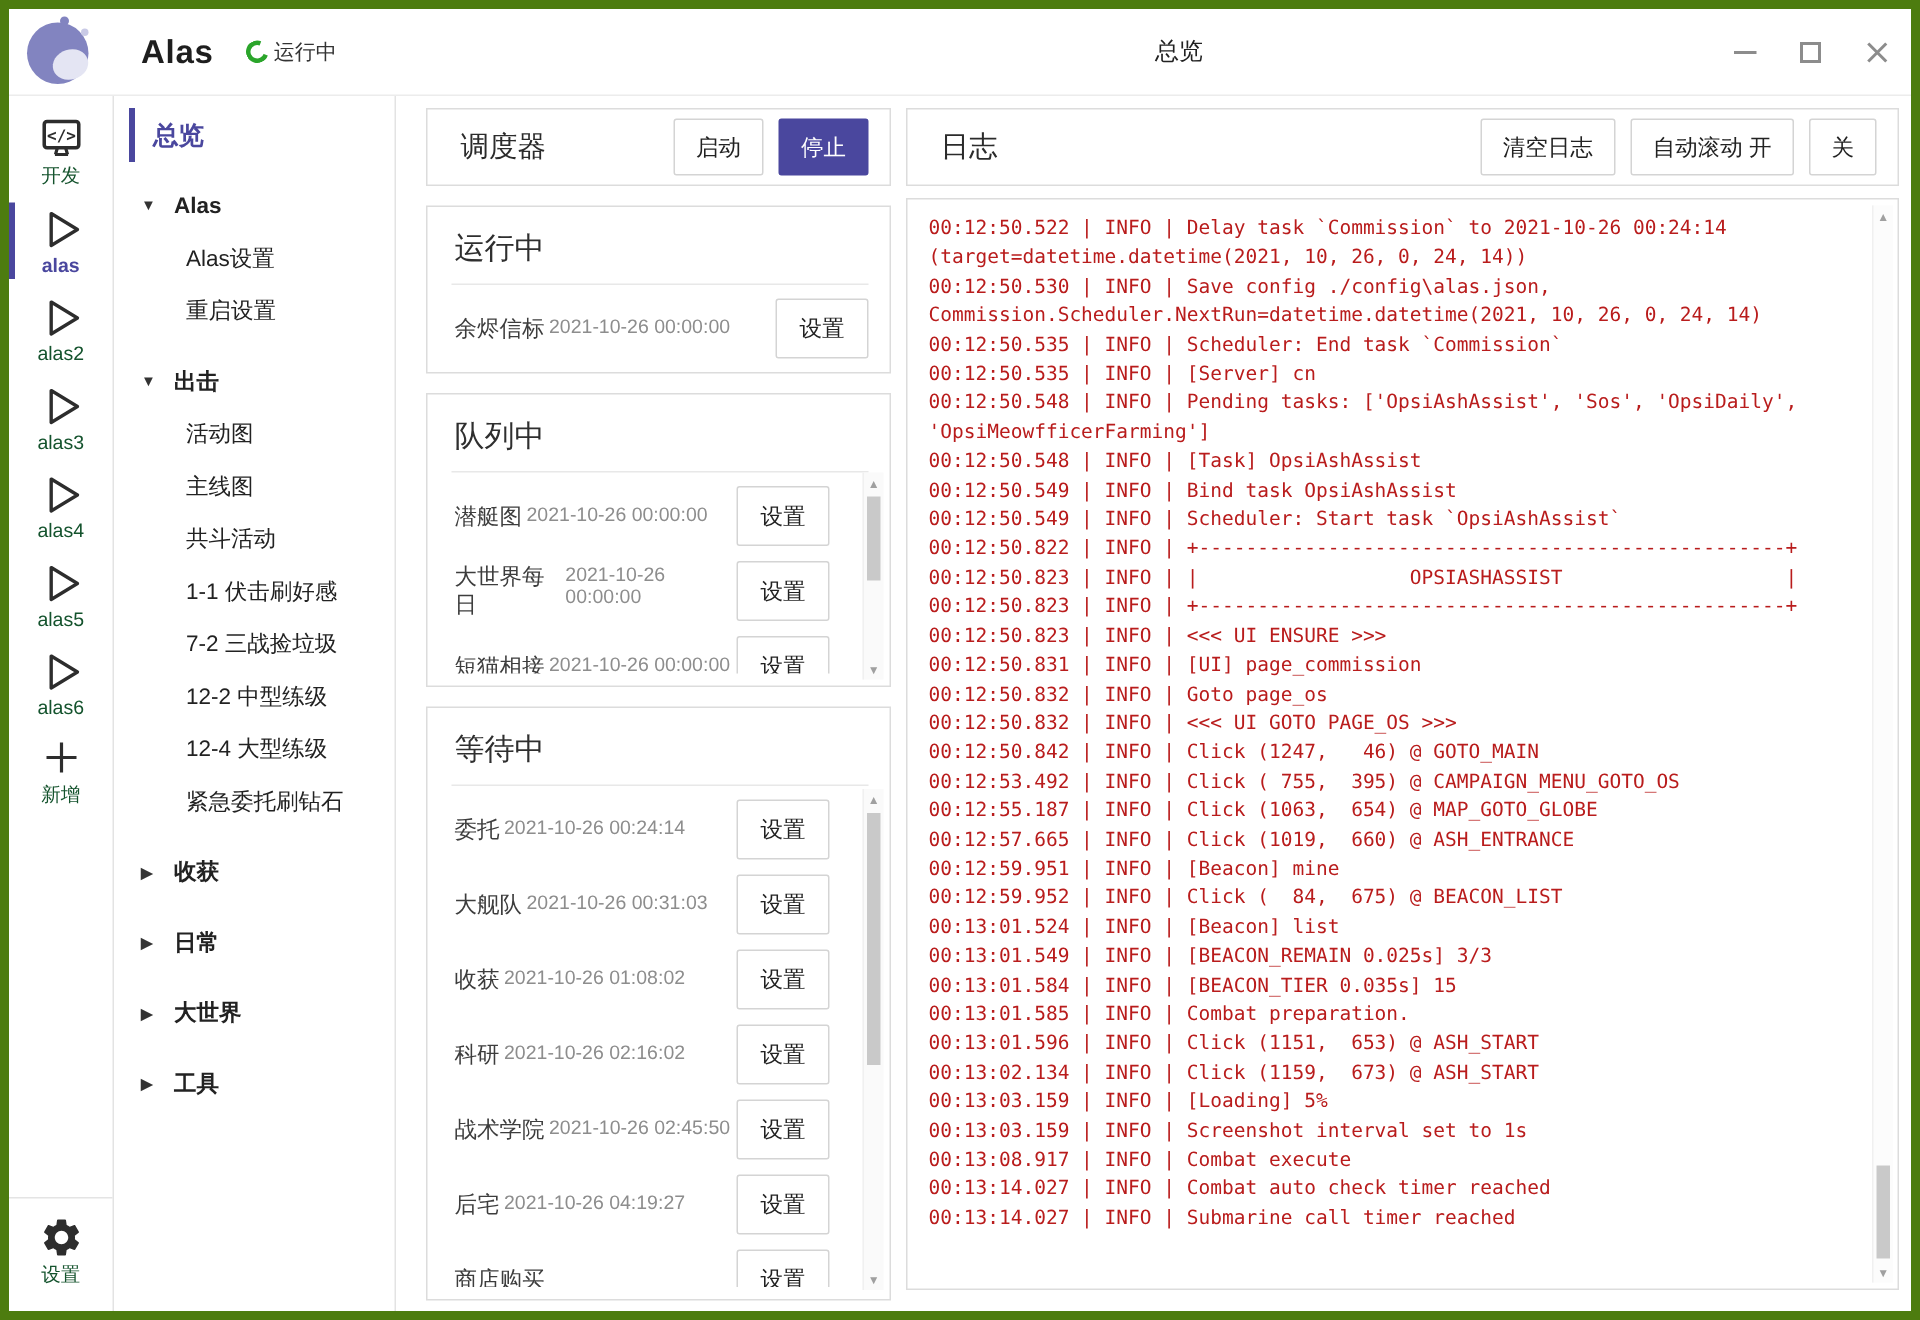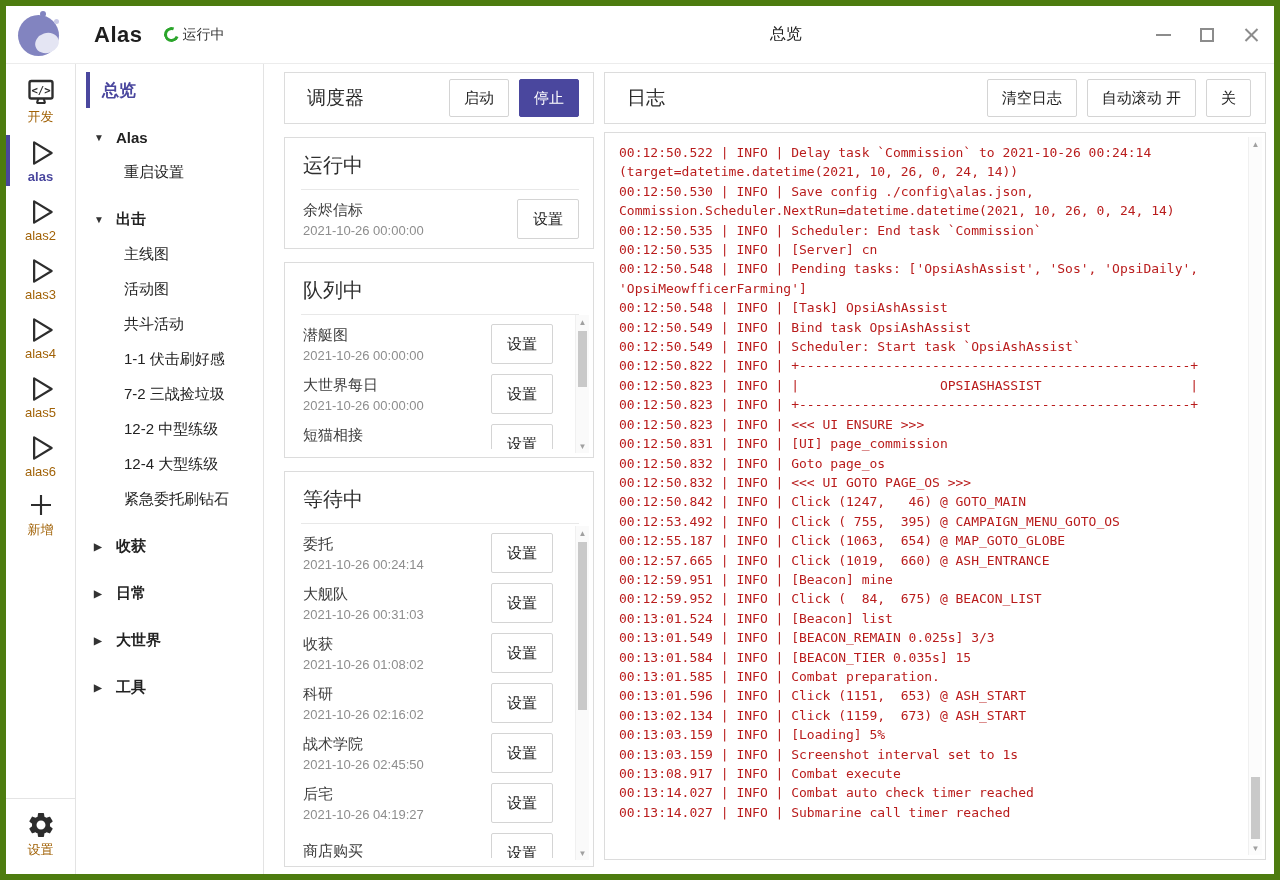--- a/index.html
+++ b/index.html
@@ -32,21 +32,21 @@
   .win-btn .x1,.win-btn .x2{position:absolute;left:1px;top:8px;width:17px;border-top:2px solid #8c8c8c;}
   .win-btn .x1{transform:rotate(45deg);}
   .win-btn .x2{transform:rotate(-45deg);}
 
   
   .icon-rail{position:absolute;left:0;top:58px;bottom:0;width:70px;border-right:1px solid #e3e3e3;display:flex;flex-direction:column;background:#fff;}
   .rail-top{flex:1;display:flex;flex-direction:column;padding-top:8px;}
   .rail-item{position:relative;height:59px;display:flex;flex-direction:column;align-items:center;justify-content:center;color:#2d2d2d;cursor:pointer;}
   .rail-icon{width:30px;height:30px;display:flex;align-items:center;justify-content:center;}
   .rail-icon svg{display:block;}
-  .rail-label{font-size:13px;color:#a16207;margin-top:1px;}
+  .rail-label{font-size:13px;color:#14532d;margin-top:1px;}
   .rail-item.active::before{content:'';position:absolute;left:0;top:4px;bottom:4px;width:4px;background:var(--accent);}
   .rail-item.active .rail-label{color:var(--accent);font-weight:bold;}
   .rail-bottom{border-top:1px solid #e4e4e4;padding:6px 0 10px;}
 
   
   .side-menu{position:absolute;left:70px;top:58px;bottom:0;width:188px;border-right:1px solid #e3e3e3;background:#fff;overflow:hidden;}
   .menu-overview{margin:8px 0 0 10px;height:36px;display:flex;align-items:center;border-left:4px solid var(--accent);padding-left:12px;color:var(--accent);font-weight:bold;font-size:17px;cursor:pointer;}
   .menu-item{height:35px;display:flex;align-items:center;padding-left:18px;font-size:15px;color:#222;cursor:pointer;}
   .menu-item .tri{width:22px;font-size:10px;color:#333;flex:0 0 auto;}
   .menu-item.group{font-weight:bold;margin-top:12px;font-size:15px;}
@@ -62,21 +62,21 @@
   .panel-title{font-size:19px;color:#2b2b2b;flex:1;}
   .btn-group{display:flex;gap:10px;}
   .btn{height:38px;padding:0 14px;border:1px solid #d4d4d4;background:#fff;color:#222;font-size:15px;font-family:"Liberation Sans",sans-serif;border-radius:2px;cursor:pointer;white-space:nowrap;}
   .btn.primary{background:var(--accent);border-color:var(--accent);color:#fff;}
 
   .task-panel{position:relative;margin-top:13px;overflow:hidden;}
   .sec-title{padding:14px 18px 0;font-size:20px;color:#2f2f2f;}
   .sec-divider{border-top:1px solid #e8e8e8;margin:10px 14px 0 16px;}
   .task-list{padding:4px 14px 0 18px;overflow:hidden;}
   .task-row{height:50px;display:flex;align-items:center;justify-content:space-between;}
-  .task-info{display:flex;flex-direction:column;justify-content:center;gap:3px;}
+  .task-info{display:flex;flex-direction:row;justify-content:center;gap:3px;}
   .task-name{font-size:15px;color:#3d3d3d;}
   .task-time{font-size:13px;color:#8d8d8d;}
   .set-btn{height:40px;padding:0 15px;flex:0 0 auto;}
   .panel-running{height:112px;}
   .panel-queue{height:196px;}
   .panel-queue .task-list{height:134px;padding-right:40px;}
   .panel-wait{height:396px;}
   .panel-wait .task-list{height:334px;padding-right:40px;}
 
   
@@ -220,40 +220,44 @@
 
   <nav class="side-menu">
     <div class="menu-overview">总览</div>
     <div class="menu-items">
 
         <div class="menu-item group">
           <span class="tri">▼</span>
           <span class="menu-label">Alas</span>
         </div>
 
+        <div class="menu-item child">
+
+          <span class="menu-label">Alas设置</span>
+        </div>
 
 
         <div class="menu-item child">
 
           <span class="menu-label">重启设置</span>
         </div>
 
         <div class="menu-item group">
           <span class="tri">▼</span>
           <span class="menu-label">出击</span>
         </div>
 
         <div class="menu-item child">
 
+          <span class="menu-label">活动图</span>
+        </div>
+
+        <div class="menu-item child">
+
           <span class="menu-label">主线图</span>
-        </div>
-
-        <div class="menu-item child">
-
-          <span class="menu-label">活动图</span>
         </div>
 
         <div class="menu-item child">
 
           <span class="menu-label">共斗活动</span>
         </div>
 
         <div class="menu-item child">
 
           <span class="menu-label">1-1 伏击刷好感</span>

